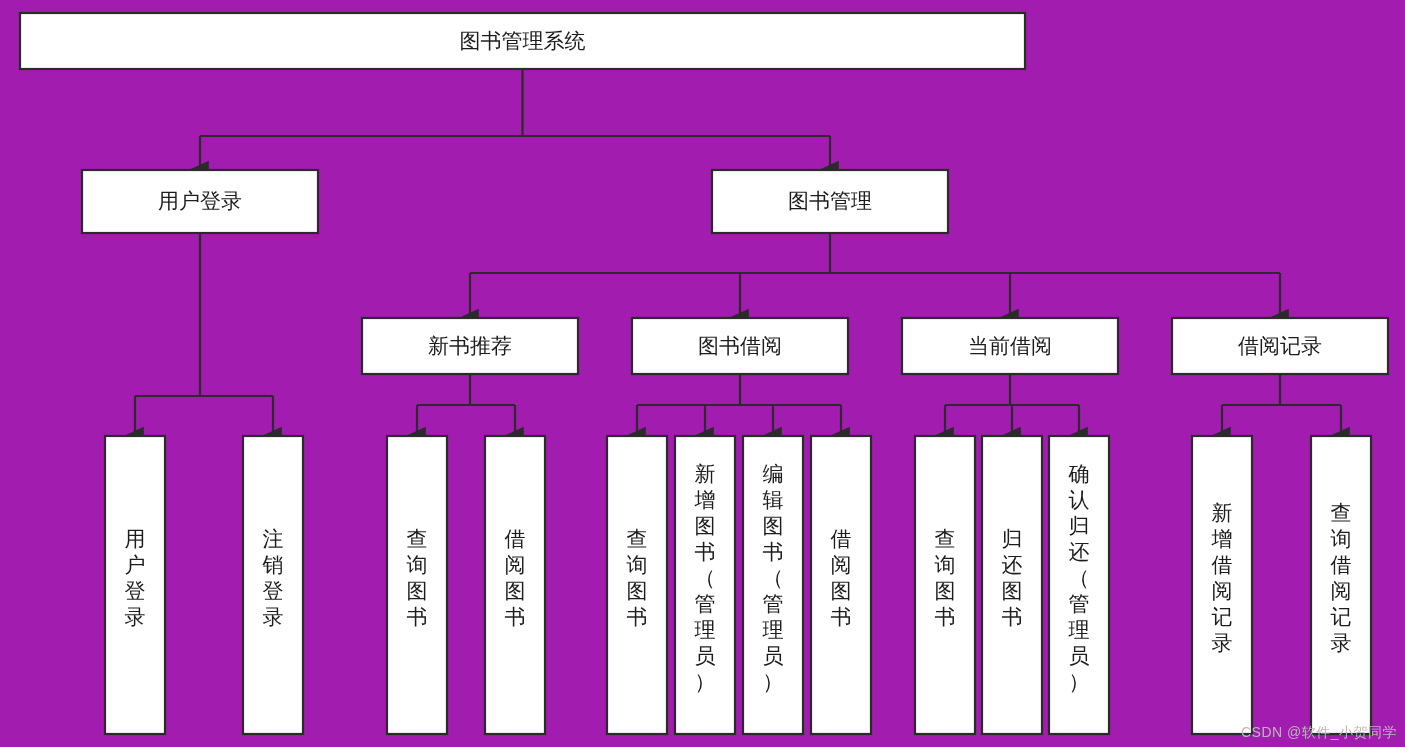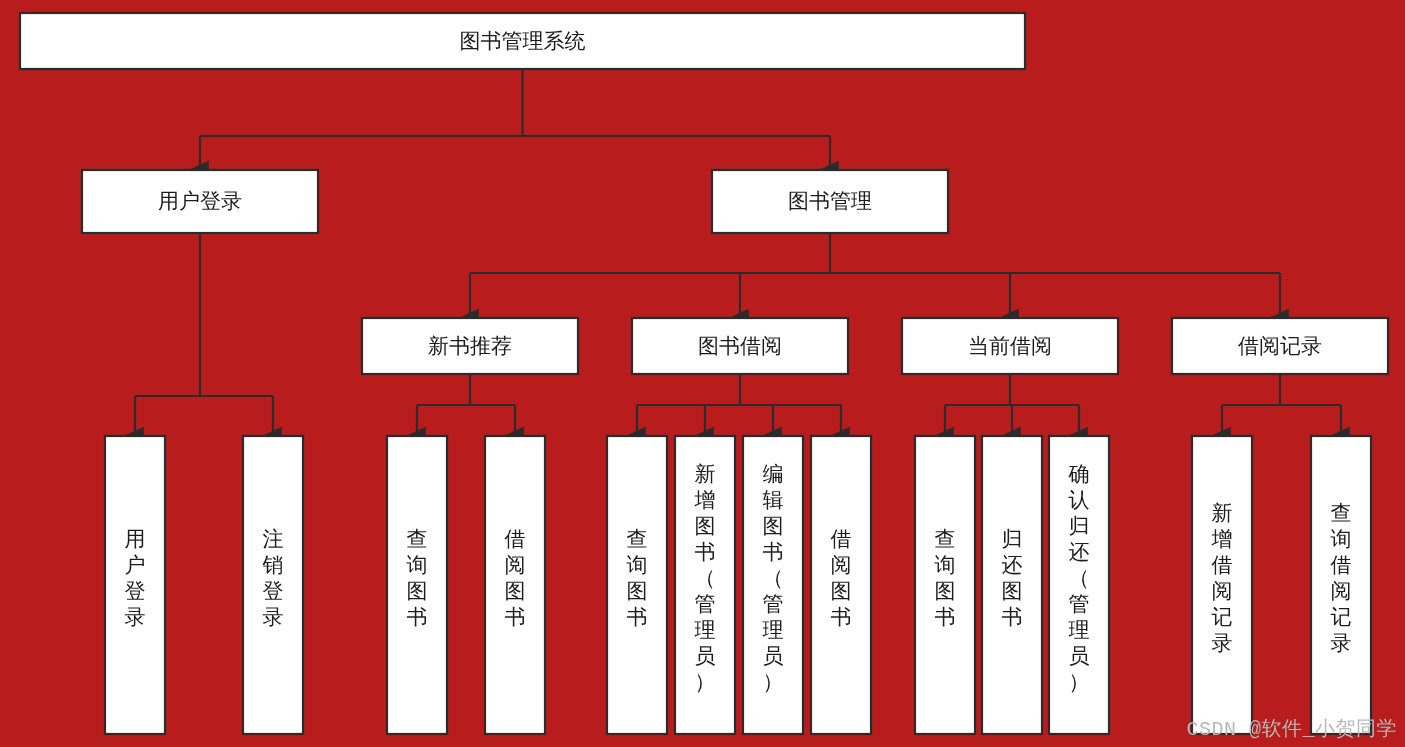--- a/index.html
+++ b/index.html
@@ -7,21 +7,21 @@
     padding: 0;
     background: #ffffff;
   }
   body {
     font-family: "Liberation Sans", "DejaVu Sans", sans-serif;
   }
   #stage {
     position: relative;
     width: 1405px;
     height: 747px;
-    background: #b91c1c;
+    background: #a21caf;
     overflow: hidden;
   }
   #diagram-svg {
     position: absolute;
     left: 0;
     top: 0;
     width: 1405px;
     height: 747px;
   }
   .node-box {
@@ -45,22 +45,22 @@
   .node-label-v {
     font-family: "Liberation Sans", "DejaVu Sans", sans-serif;
     font-size: 21px;
     fill: #1c1c1c;
     text-anchor: middle;
   }
   .watermark {
     position: absolute;
     right: 8px;
     bottom: 5px;
-    font-family: Liberation Mono, monospace;
-    font-size: 20px;
+    font-family: Liberation Sans, sans-serif;
+    font-size: 14px;
     color: #b8b8b8;
     letter-spacing: 0.5px;
     white-space: nowrap;
     user-select: none;
   }
 </style>
 </head>
 <body>
 
 <div id="stage">

